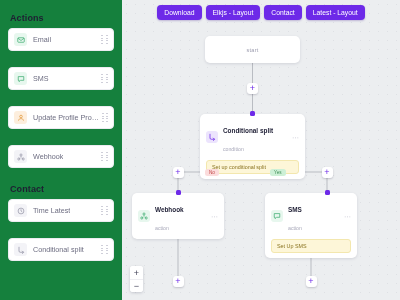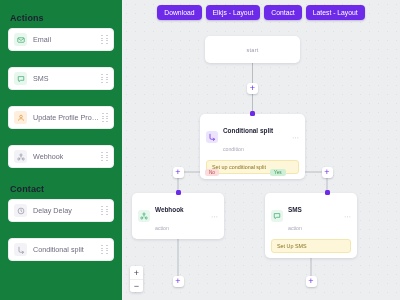--- a/index.html
+++ b/index.html
@@ -264,21 +264,21 @@
 
     <div class="section-title">Contact</div>
 
     <div class="palette-item">
       <span class="pi-icon ic-grey">
         <svg width="8" height="8" viewBox="0 0 16 16">
             <circle cx="8" cy="8" r="5.8" fill="none" stroke="#8b8b9e" stroke-width="1.3"></circle>
             <path d="M8 4.6V8l2.4 1.6" fill="none" stroke="#8b8b9e" stroke-width="1.3"></path>
           </svg>
       </span>
-      <span class="pi-label">Delay Delay</span>
+      <span class="pi-label">Time Latest</span>
       <span class="pi-grip">
           <i></i>
           <i></i>
           <i></i>
           <i></i>
           <i></i>
           <i></i>
           <i></i>
           <i></i>
         </span>

